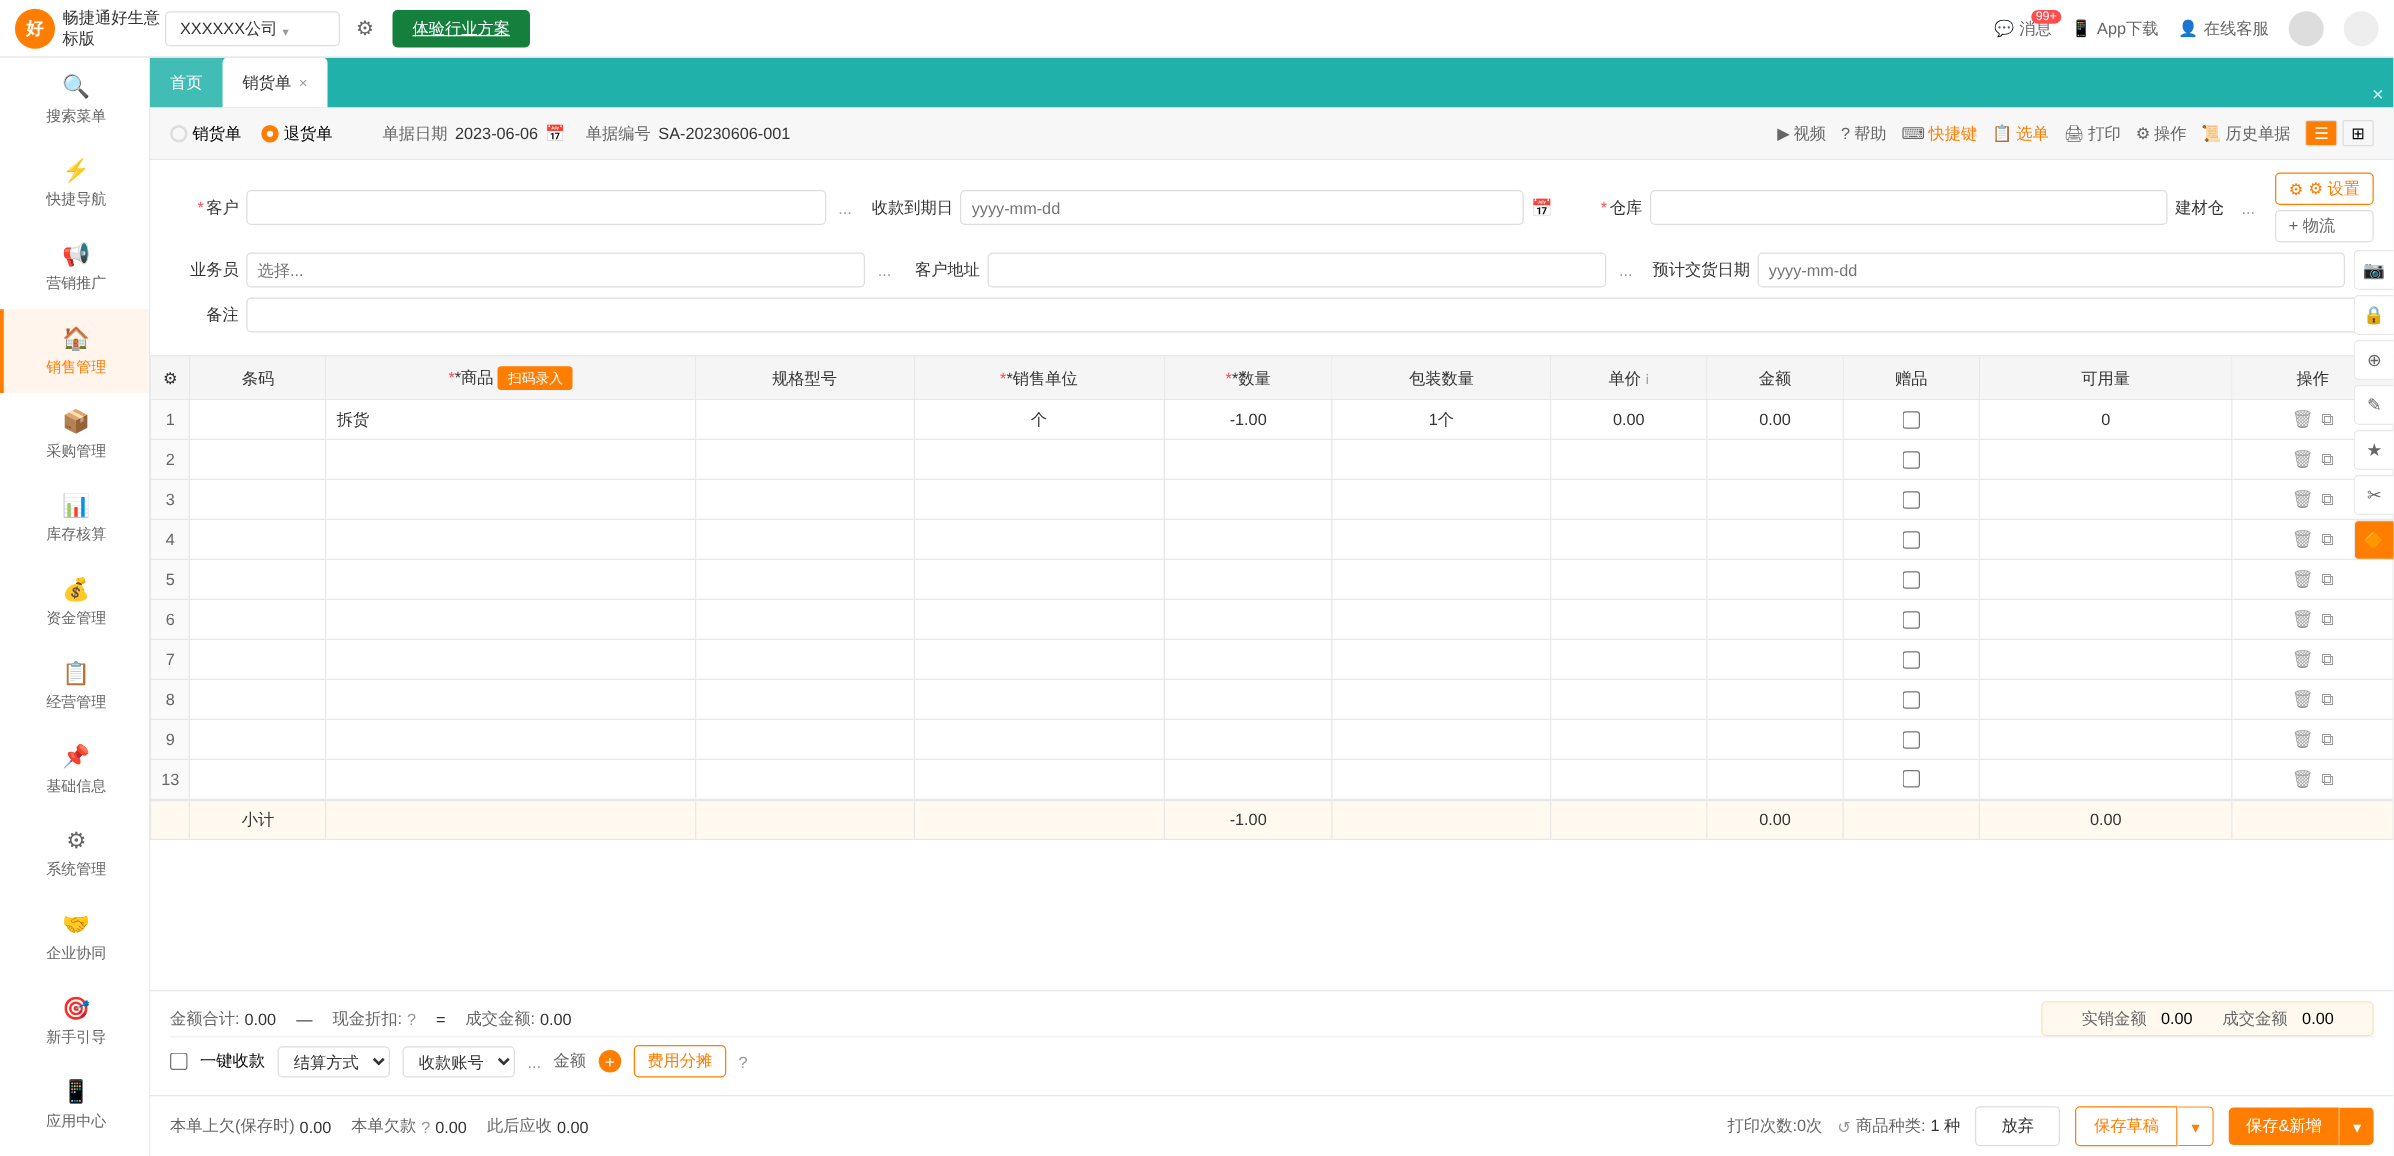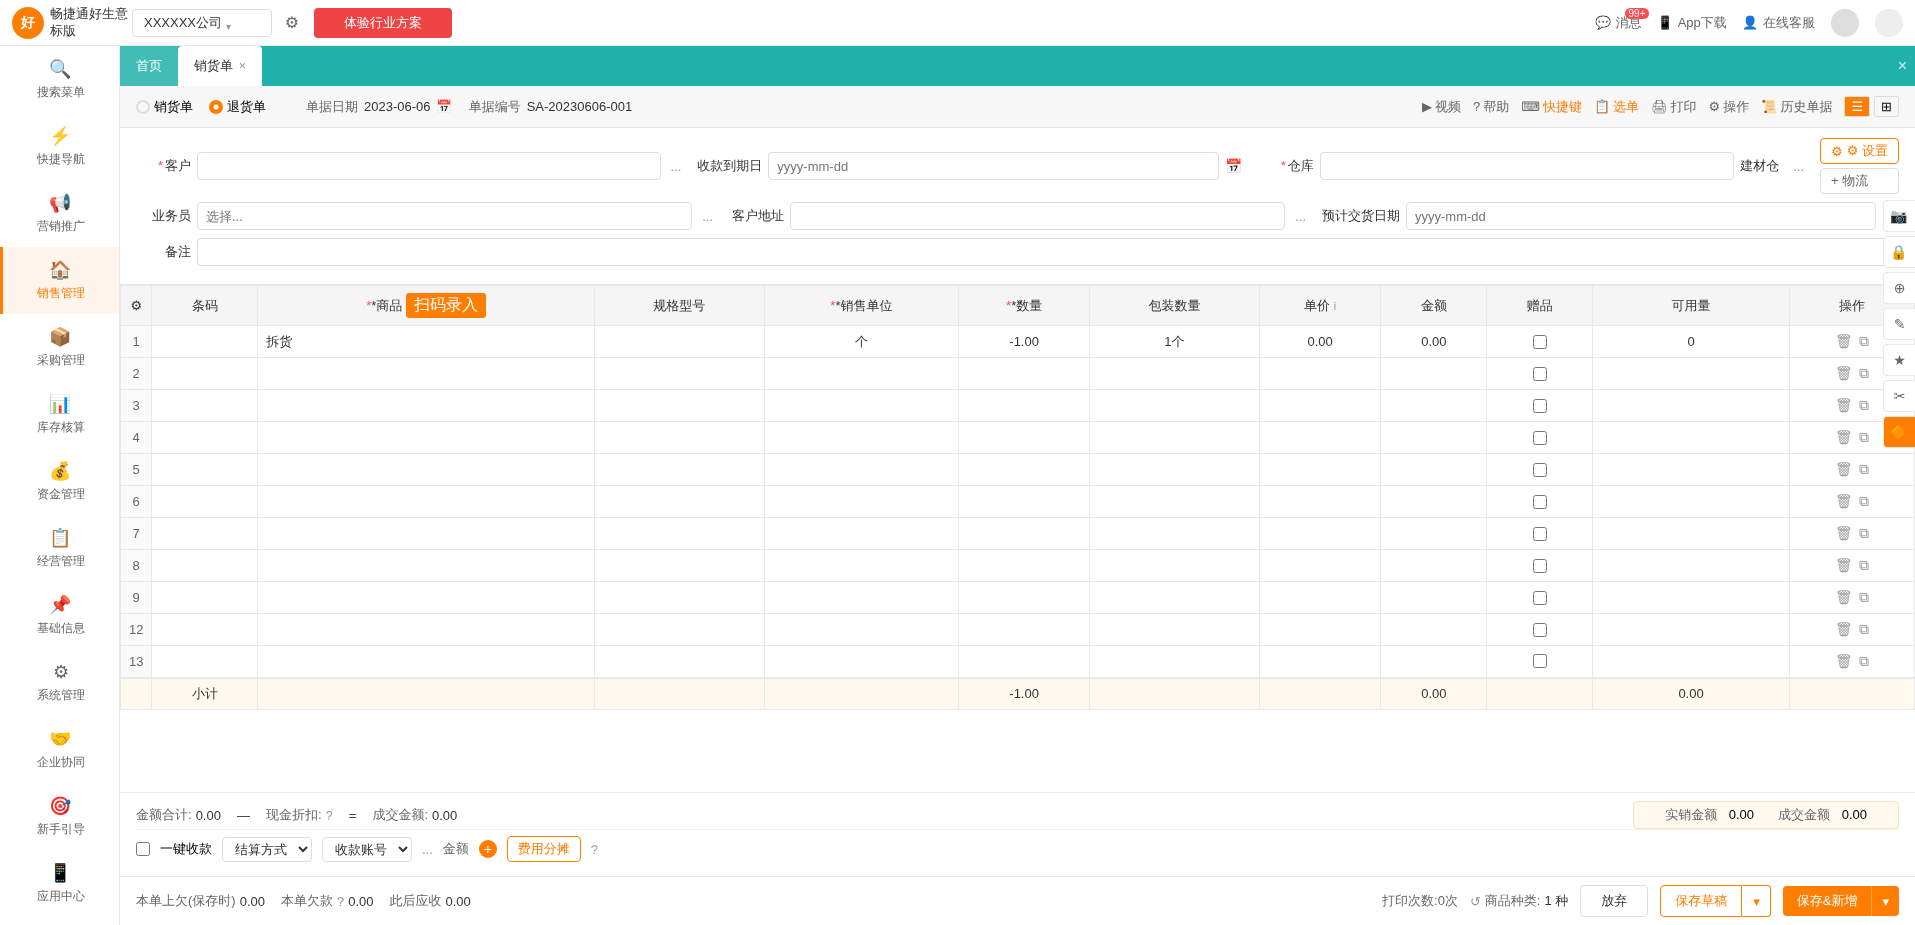--- a/index.html
+++ b/index.html
@@ -7,41 +7,41 @@
 
     
     .top-bar { display: flex; align-items: center; background: #fff; height: 46px; padding: 0 12px; border-bottom: 1px solid #e8e8e8; flex-shrink: 0; }
     .logo-area { display: flex; align-items: center; gap: 6px; width: 120px; }
     .logo-icon { width: 32px; height: 32px; background: #ff7d00; border-radius: 50%; display: flex; align-items: center; justify-content: center; color: #fff; font-size: 14px; font-weight: bold; }
     .logo-text { font-size: 11px; color: #333; line-height: 1.3; }
     .company-selector { display: flex; align-items: flex-end; gap: 4px; border: 1px solid #ddd; border-radius: 4px; padding: 4px 11px; cursor: pointer; background: #fff; min-width: 140px; }
     .company-name { color: #333; font-size: 13px; }
     .chevron-down { color: #999; font-size: 10px; }
     .gear-btn { width: 28px; height: 28px; display: flex; align-items: center; justify-content: center; cursor: pointer; color: #666; font-size: 16px; margin-left: 6px; }
-    .trial-btn { background: #ef4444; color: #fff; border: none; border-radius: 4px; padding: 6px 30px; cursor: pointer; font-size: 13px; margin-left: 8px; }
+    .trial-btn { background: #15803d; color: #fff; border: none; border-radius: 4px; padding: 6px 16px; cursor: pointer; font-size: 13px; margin-left: 8px; text-decoration: underline; }
     .top-right { margin-left: auto; display: flex; align-items: center; gap: 16px; }
     .top-right-item { display: flex; align-items: center; gap: 4px; cursor: pointer; color: #666; font-size: 13px; position: relative; }
     .badge { background: #ff4d4f; color: #fff; font-size: 10px; border-radius: 8px; padding: 0 4px; position: absolute; top: -6px; right: -8px; }
     .avatar { width: 28px; height: 28px; background: #ddd; border-radius: 50%; }
 
     
     .main-layout { display: flex; flex: 1; overflow: hidden; }
 
     
     .sidebar { width: 120px; background: #fff; border-right: 1px solid #e8e8e8; display: flex; flex-direction: column; flex-shrink: 0; overflow-y: auto; }
     .sidebar-item { display: flex; flex-direction: column; align-items: center; padding: 12px 8px; cursor: pointer; color: #666; gap: 4px; border-left: 3px solid transparent; }
     .sidebar-item.active { background: #fff5ec; color: #ff7d00; border-left-color: #ff7d00; }
     .sidebar-item .icon { font-size: 18px; }
     .sidebar-item .label { font-size: 12px; text-align: center; }
 
     
     .content-area { flex: 1; display: flex; flex-direction: column; overflow: hidden; }
 
     
-    .tab-bar { background: #20b2aa; display: flex; align-items: center; height: 40px; flex-shrink: 0; }
+    .tab-bar { background: #20b2aa; display: flex; align-items: flex-end; height: 40px; flex-shrink: 0; }
     .tab-item { padding: 0 16px; height: 100%; display: flex; align-items: center; cursor: pointer; color: rgba(255,255,255,0.8); font-size: 13px; }
     .tab-item.home { background: rgba(255,255,255,0.15); color: #fff; }
     .tab-item.active-tab { background: #fff; color: #333; border-radius: 4px 4px 0 0; position: relative; }
     .tab-close { margin-left: 6px; color: #999; font-size: 12px; cursor: pointer; }
     .tab-bar-close { margin-left: auto; margin-right: 8px; color: rgba(255,255,255,0.8); cursor: pointer; font-size: 16px; }
 
     
     .doc-type-row { display: flex; align-items: center; padding: 10px 16px; background: #f7f7f7; border-bottom: 1px solid #e8e8e8; gap: 20px; }
     .radio-group { display: flex; align-items: center; gap: 16px; }
     .radio-item { display: flex; align-items: center; gap: 4px; cursor: pointer; }
@@ -65,21 +65,21 @@
     .field-input.placeholder { color: #bbb; }
     .field-dots { color: #999; cursor: pointer; margin-left: 4px; }
     .field-icon { color: #999; cursor: pointer; font-size: 14px; }
 
     
     .table-container { flex: 1; overflow: auto; background: #fff; }
     .data-table { width: 100%; border-collapse: collapse; }
     .data-table th { background: #f5f5f5; border: 1px solid #e8e8e8; padding: 7px 8px; text-align: center; color: #333; font-weight: 500; white-space: nowrap; position: sticky; top: 0; z-index: 10; }
     .data-table td { border: 1px solid #e8e8e8; padding: 5px 8px; text-align: center; color: #333; height: 32px; }
     .data-table .row-num { color: #666; background: #fafafa; width: 30px; }
-    .scan-btn { background: #ff7d00; color: #fff; border: none; border-radius: 3px; padding: 2px 8px; cursor: pointer; font-size: 16px; }
+    .scan-btn { background: #ff7d00; color: #fff; border: none; border-radius: 3px; padding: 2px 8px; cursor: pointer; font-size: 11px; }
     .negative { color: #ff4d4f; }
     .subtotal-row td { background: #fff9f0; font-weight: 500; border-top: 2px solid #e8e8e8; }
     .checkbox-cell { display: flex; justify-content: center; align-items: center; }
     .table-checkbox { width: 14px; height: 14px; border: 1px solid #ddd; border-radius: 2px; cursor: pointer; }
     .action-icons { display: flex; gap: 6px; justify-content: center; }
     .action-icon { color: #999; cursor: pointer; font-size: 14px; }
 
     
     .bottom-summary { background: #fff; border-top: 1px solid #e8e8e8; padding: 8px 16px; flex-shrink: 0; }
     .summary-row { display: flex; align-items: center; gap: 16px; flex-wrap: wrap; }
@@ -559,43 +559,20 @@
       <td></td>
       <td>
         <div class="action-icons">
           <span class="action-icon">🗑</span>
           <span class="action-icon">⧉</span>
         </div>
       </td>
     </tr>
             <tr>
       <td class="row-num">9</td>
-      <td></td>
-      <td style="text-align:left;padding-left:8px;"></td>
-      <td></td>
-      <td></td>
-      <td class=""></td>
-      <td></td>
-      <td></td>
-      <td></td>
-      <td>
-                <div class="checkbox-cell">
-                  <input type="checkbox" class="table-checkbox" style="">
-                </div>
-              </td>
-      <td></td>
-      <td>
-        <div class="action-icons">
-          <span class="action-icon">🗑</span>
-          <span class="action-icon">⧉</span>
-        </div>
-      </td>
-    </tr>
-            <tr>
-      <td class="row-num">12</td>
       <td></td>
       <td style="text-align:left;padding-left:8px;"></td>
       <td></td>
       <td></td>
       <td class=""></td>
       <td></td>
       <td></td>
       <td></td>
       <td>
                 <div class="checkbox-cell">

